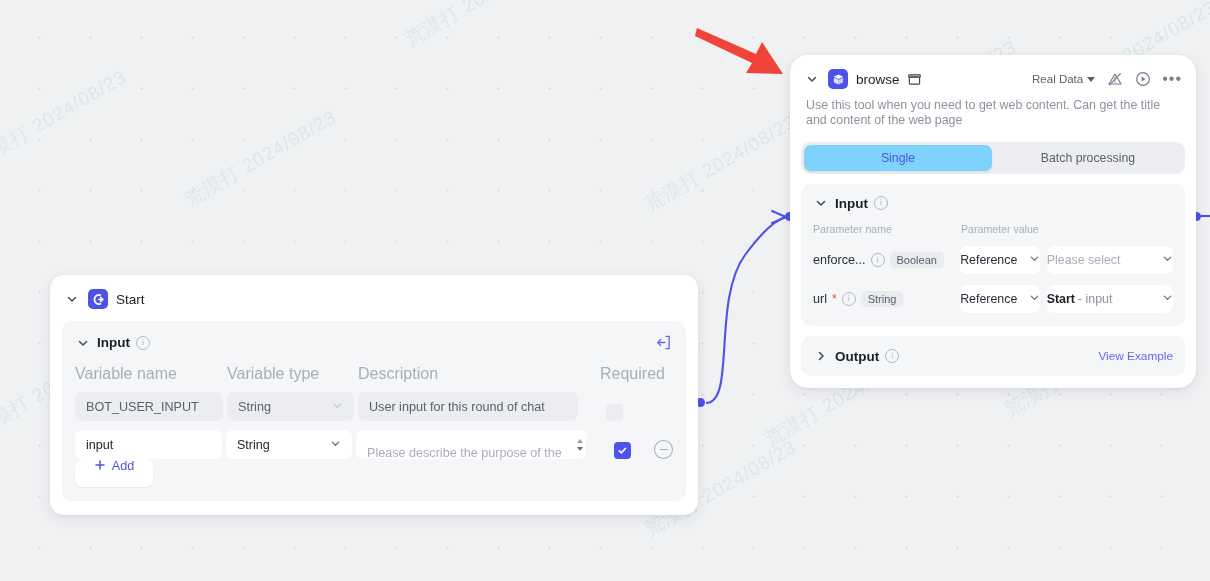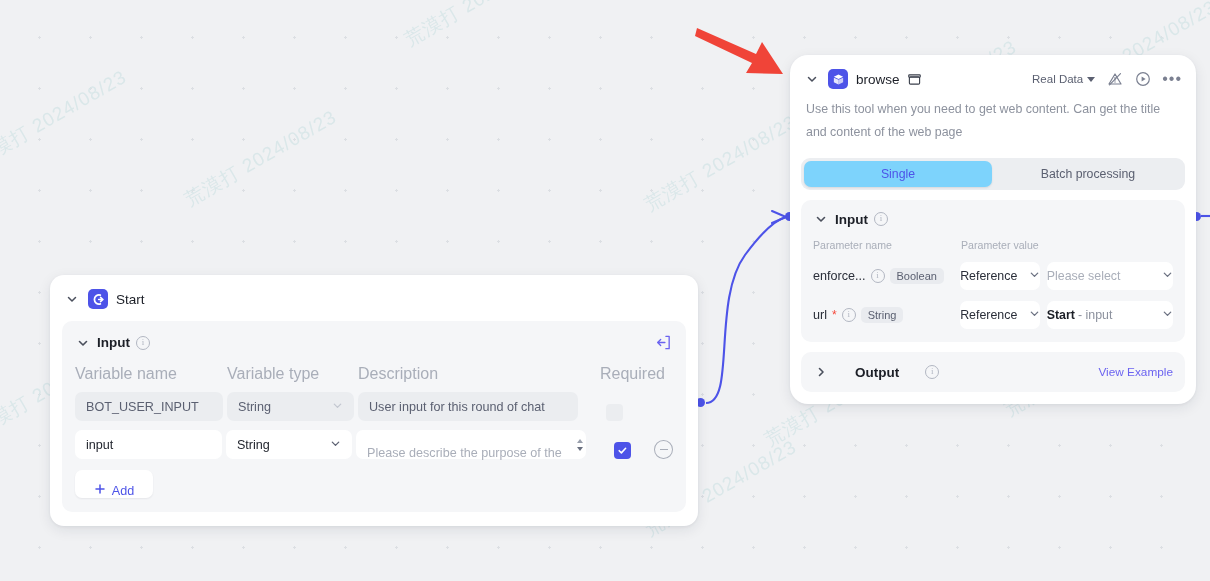--- a/index.html
+++ b/index.html
@@ -79,21 +79,21 @@
     flex: 0 0 20px;
   }
   .node-title {
     font-size: 13.5px;
     color: #1c1f27;
     font-weight: 400;
   }
   .node-desc {
     padding: 9px 16px 0 16px;
     font-size: 12.4px;
-    line-height: 23px;
+    line-height: 15px;
     color: #8d929e;
   }
 
   
   #browse-node {
     left: 790px;
     top: 55px;
     width: 406px;
     border-radius: 18px;
   }
@@ -161,21 +161,20 @@
     margin: 10px 11px 0 11px;
     background: #f5f6f8;
     border-radius: 10px;
     padding: 11px 12px 13px 12px;
   }
   .panel.flat {
     margin-bottom: 12px;
     padding: 12px 12px;
     display: flex;
     align-items: center;
-    gap: 20px;
   }
   .sec-head {
     display: flex;
     align-items: center;
     gap: 6px;
   }
   .sec-title {
     font-size: 13.5px;
     font-weight: bold;
     color: #1c1f27;
@@ -354,27 +353,26 @@
     align-items: center;
     justify-content: center;
     cursor: pointer;
   }
   .minus-bar {
     width: 8px;
     height: 1.4px;
     background: #a9aeb9;
   }
   .add-btn {
-    margin-top: 11px;
     width: 78px;
     height: 28px;
     background: #ffffff;
     border-radius: 7px;
     display: flex;
-    align-items: flex-end;
+    align-items: flex-start;
     justify-content: center;
     gap: 6px;
     font-size: 12.6px;
     color: #4d53e8;
     box-shadow: 0 1px 2px rgba(24,29,51,.07);
     cursor: pointer;
   }
 
   
   .edge-svg {

